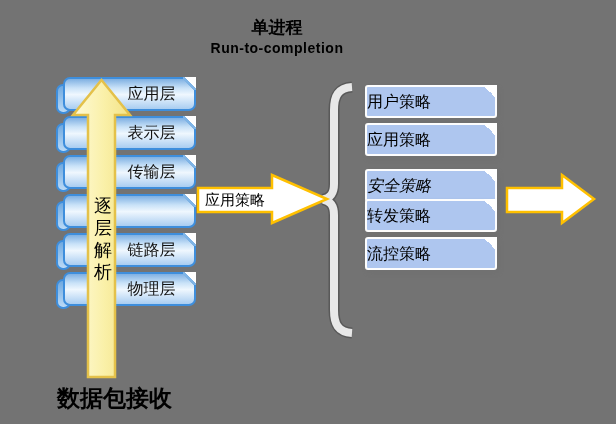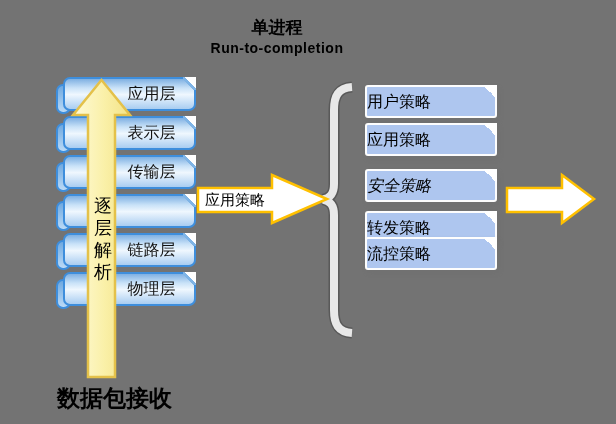--- a/index.html
+++ b/index.html
@@ -35,21 +35,21 @@
   #right-stack{position:absolute;left:365px;top:85px;width:132px;height:223px;}
   .policy-box{position:absolute;left:0;width:132px;height:33px;box-sizing:border-box;
     background:#AEC6EF;border:2px solid #FDFDFD;border-radius:3px;
     box-shadow:2px 3px 4px rgba(110,110,110,0.45);}
   .policy-snip{position:absolute;top:-2px;right:-2px;width:14px;height:14px;
     background:linear-gradient(225deg,#ffffff 50%,rgba(255,255,255,0) 50%);}
   .policy-label{display:block;font-size:16px;line-height:29px;color:#000;}
   .policy-box:nth-of-type(1){top:0px;}
   .policy-box:nth-of-type(2){top:38px;}
   .policy-box:nth-of-type(3){top:84px;font-style:italic;}
-  .policy-box:nth-of-type(4){top:114px;margin-top:12px;}
+  .policy-box:nth-of-type(4){top:114px;}
   .policy-box:nth-of-type(5){top:152px;}
   .policy-box:nth-of-type(6){top:190px;}
 
   
   #shape-layer{position:absolute;left:0;top:0;width:616px;height:424px;pointer-events:none;}
 
   
   #up-arrow-label{position:absolute;left:92px;top:195px;width:20px;
     font-size:18px;line-height:22px;text-align:right;word-break:break-all;color:#000;}
   #policy-arrow-label{position:absolute;left:198px;top:190px;width:74px;

